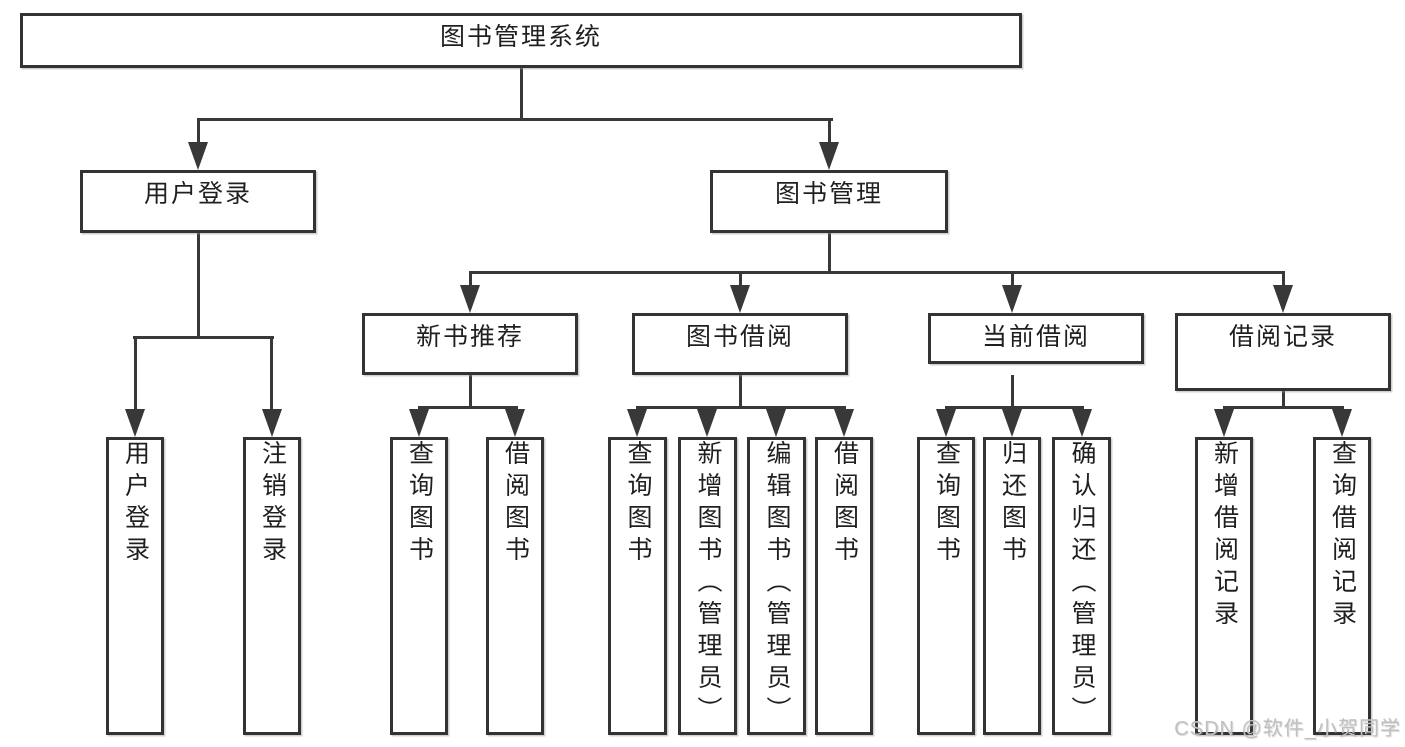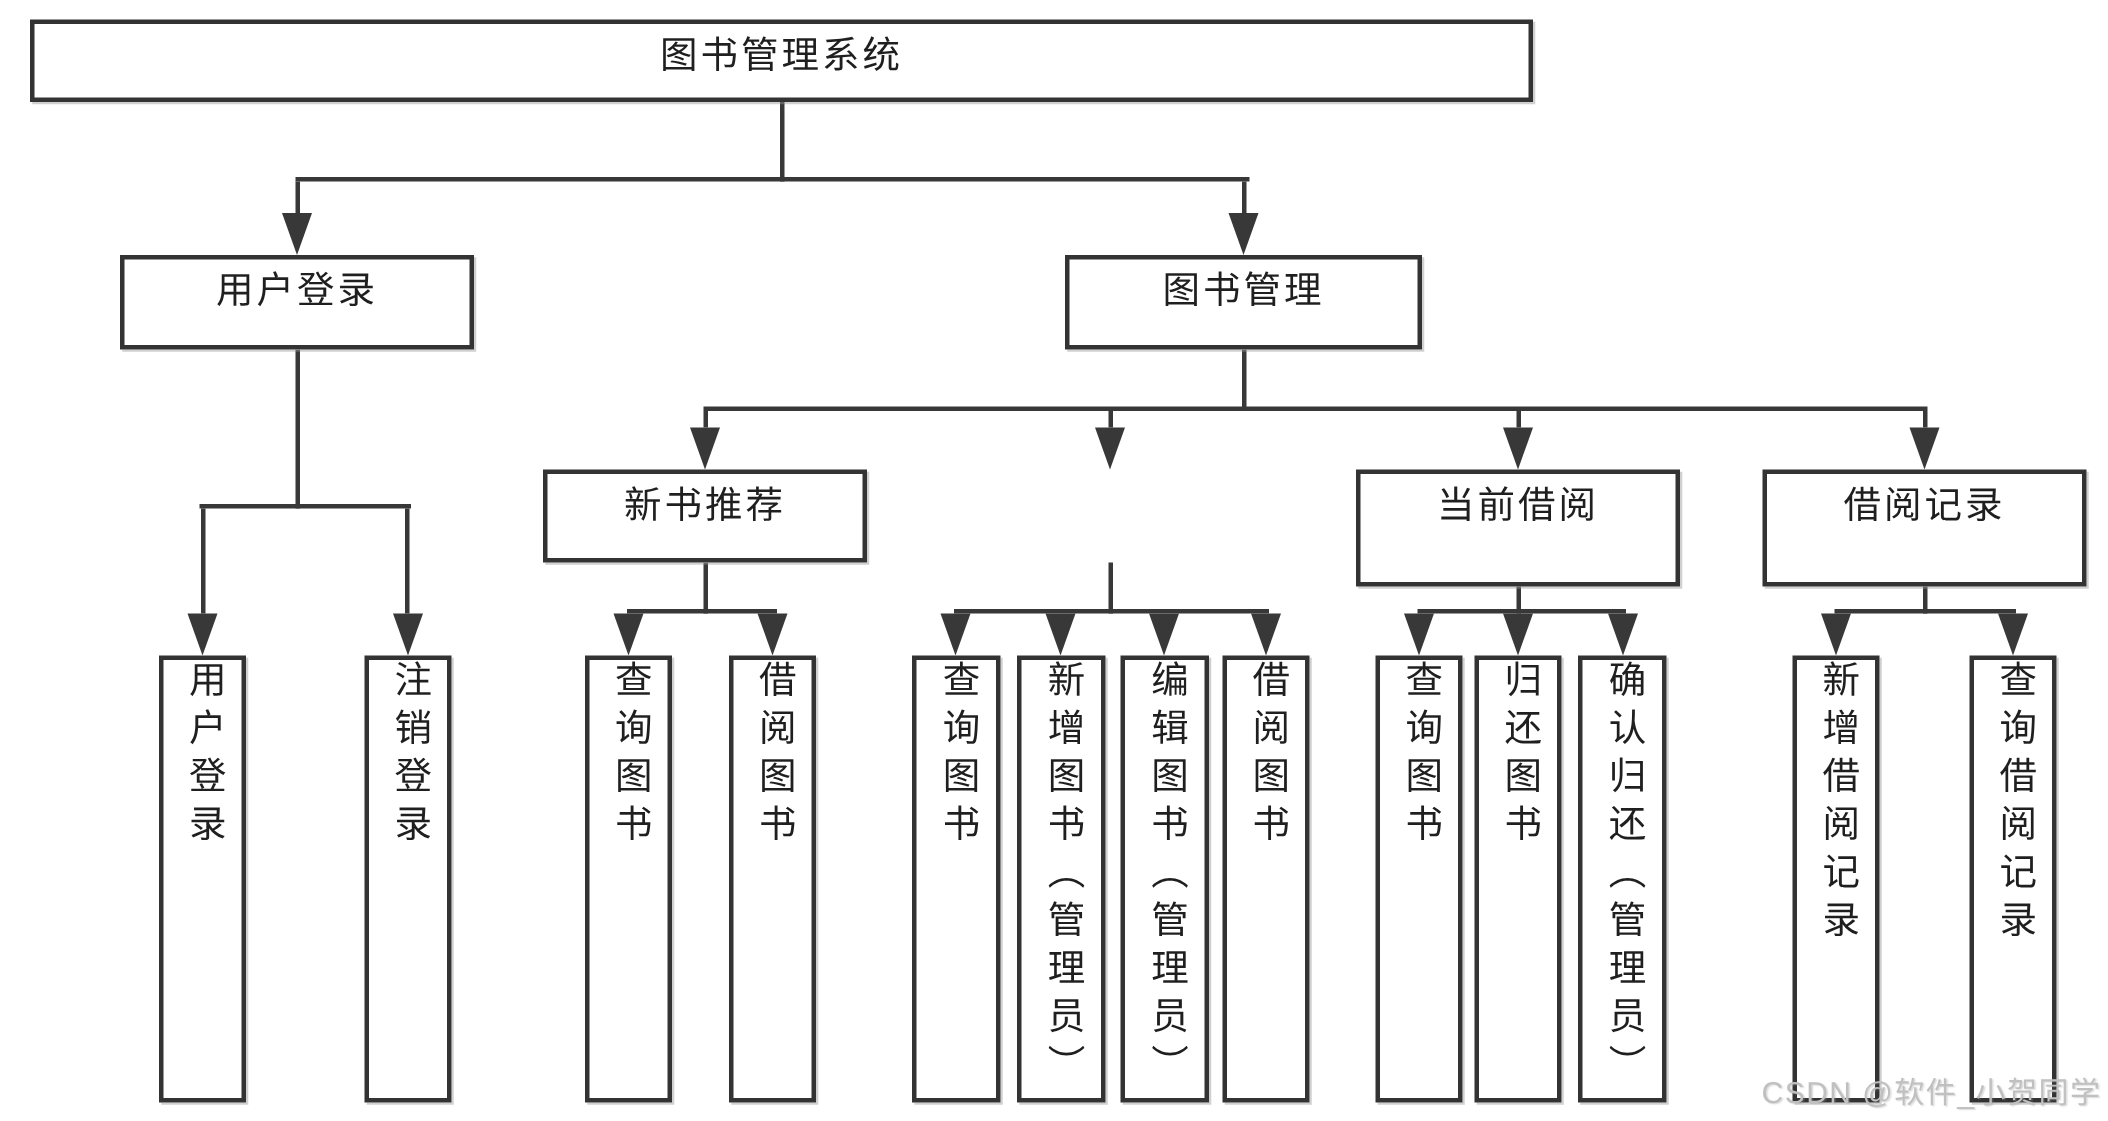--- a/index.html
+++ b/index.html
@@ -116,21 +116,24 @@
   <div class="box h" style="left:80px;top:170px;width:236px;height:63px">
     <span class="lbl">用户登录</span>
   </div>
   <div class="box h" style="left:362px;top:313px;width:216px;height:62px">
     <span class="lbl">新书推荐</span>
   </div>
 
   <div class="box h" style="left:710px;top:170px;width:238px;height:63px">
     <span class="lbl">图书管理</span>
   </div>
-  <div class="box h" style="left:904px;top:313px;width:216px;height:78px">
+  <div class="box h" style="left:632px;top:313px;width:216px;height:62px">
+    <span class="lbl">图书借阅</span>
+  </div>
+  <div class="box h" style="left:928px;top:313px;width:216px;height:51px">
     <span class="lbl">当前借阅</span>
   </div>
   <div class="box h" style="left:1175px;top:313px;width:216px;height:78px">
     <span class="lbl">借阅记录</span>
   </div>
 
   <div class="box v" style="left:106px;top:437px;width:58px;height:298px">
     <span class="lbl">用户登录</span>
   </div>
   <div class="box v" style="left:243px;top:437px;width:58px;height:298px">

